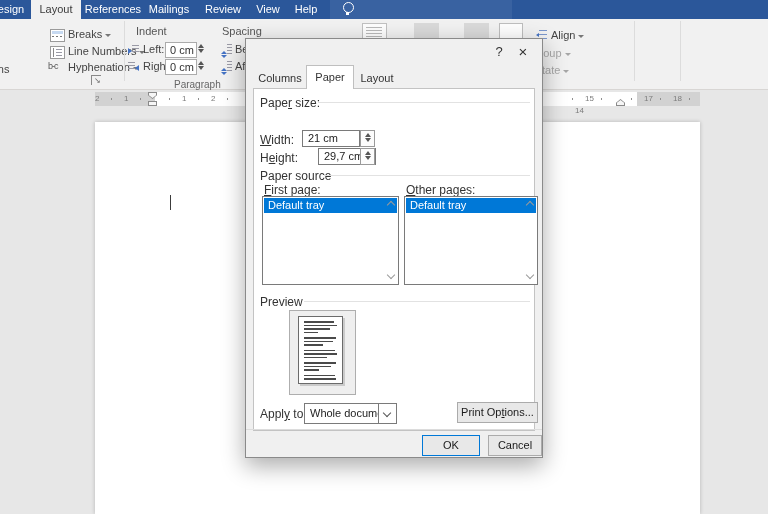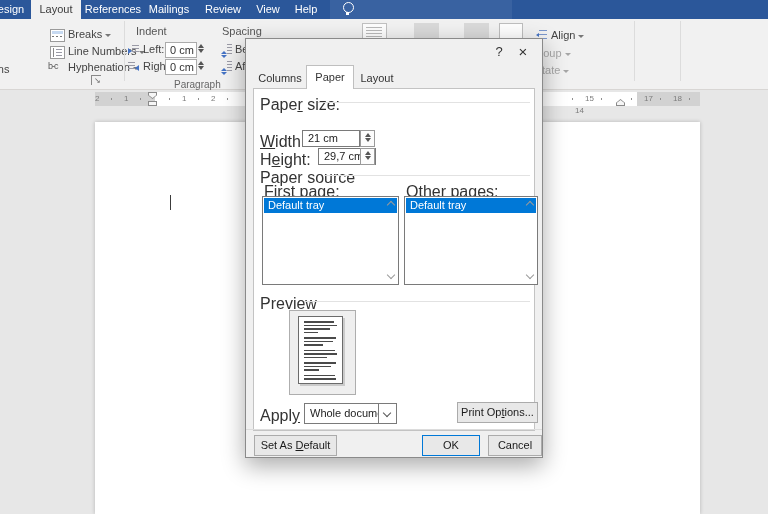--- a/index.html
+++ b/index.html
@@ -38,21 +38,21 @@
   .caret{left:170px;top:195px;width:1px;height:15px;background:#3c3c3c;z-index:2}
   
   .dialog{left:245px;top:38px;width:296px;height:418px;background:#f0f0f0;border:1px solid #8a8a8a;
           box-shadow:0 8px 22px rgba(0,0,0,.33);z-index:10}
   .dlg-title{position:absolute;left:0;top:0;width:100%;height:26px;background:#fff}
   .dlg-title span{position:absolute;left:10px;top:6px;font-size:12px;color:#262626}
   .dlg-sys{position:absolute;top:4px;width:18px;height:18px;text-align:center;line-height:18px;color:#333;font-size:13px}
   .dtab{position:absolute;top:30px;height:19px;line-height:19px;text-align:center;color:#333}
   .dtab.active{top:26px;height:23px;line-height:23px;background:#fff;border:1px solid #bfbfbf;border-bottom:none;z-index:2}
   .tabframe{position:absolute;left:7px;top:49px;width:280px;height:341px;background:#fff;border:1px solid #c3c3c3}
-  .dlbl{position:absolute;white-space:nowrap;color:#333;font-size:16px}
+  .dlbl{position:absolute;white-space:nowrap;color:#333;font-size:12px}
   .hrule{position:absolute;height:1px;background:#e2e2e2}
   .combo{position:absolute;background:#fff;border:1px solid #7a7a7a}
   .combo .btn{position:absolute;right:0;top:0;bottom:0;width:17px;background:#f2f2f2;border-left:1px solid #c6c6c6}
   .chev{position:absolute;width:5px;height:5px;border-right:1px solid #555;border-bottom:1px solid #555;transform:rotate(45deg)}
   .chev.up{transform:rotate(-135deg)}
   .field{position:absolute;background:#fff;border:1px solid #7a7a7a;font-size:11px;color:#222;padding-left:5px}
   .spinner{position:absolute;width:13px;background:#fcfcfc;border:1px solid #9a9a9a}
   .listbox{position:absolute;background:#fff;border:1px solid #7a7a7a}
   .listitem{position:absolute;left:1px;right:1px;top:1px;height:15px;line-height:15px;background:#0078d7;color:#fff;padding-left:4px;font-size:11px}
   .btn-std{position:absolute;background:#e8e8e8;border:1px solid #ababab;text-align:center;color:#1a1a1a;font-size:11px}
@@ -279,18 +279,17 @@
     <span class="dlbl" style="left:14px;top:368px">Appl<u>y</u> to:</span>
     <div class="combo" style="left:58px;top:364px;width:91px;height:19px">
       <span class="abs" style="left:5px;top:0;line-height:19px;color:#222">Whole document</span>
       <span class="btn" style="background:#fff;border-left:1px solid #7a7a7a">
           <span class="chev" style="left:5px;top:6px"></span>
         </span>
     </div>
     <div class="btn-std" style="left:211px;top:363px;width:79px;height:19px;line-height:19px">Print Op<u>t</u>ions...</div>
 
     <div class="footer-line" style="bottom:27px"></div>
-    <div class="btn-std" style="left:8px;top:396px;width:81px;height:19px;line-height:19px">Set As <u>D</u>efault</div>
     <div class="btn-std primary" style="left:176px;top:396px;width:56px;height:19px;line-height:19px">OK</div>
     <div class="btn-std" style="left:242px;top:396px;width:52px;height:19px;line-height:19px">Cancel</div>
   </div>
 
 </div>
 
 </body></html>

